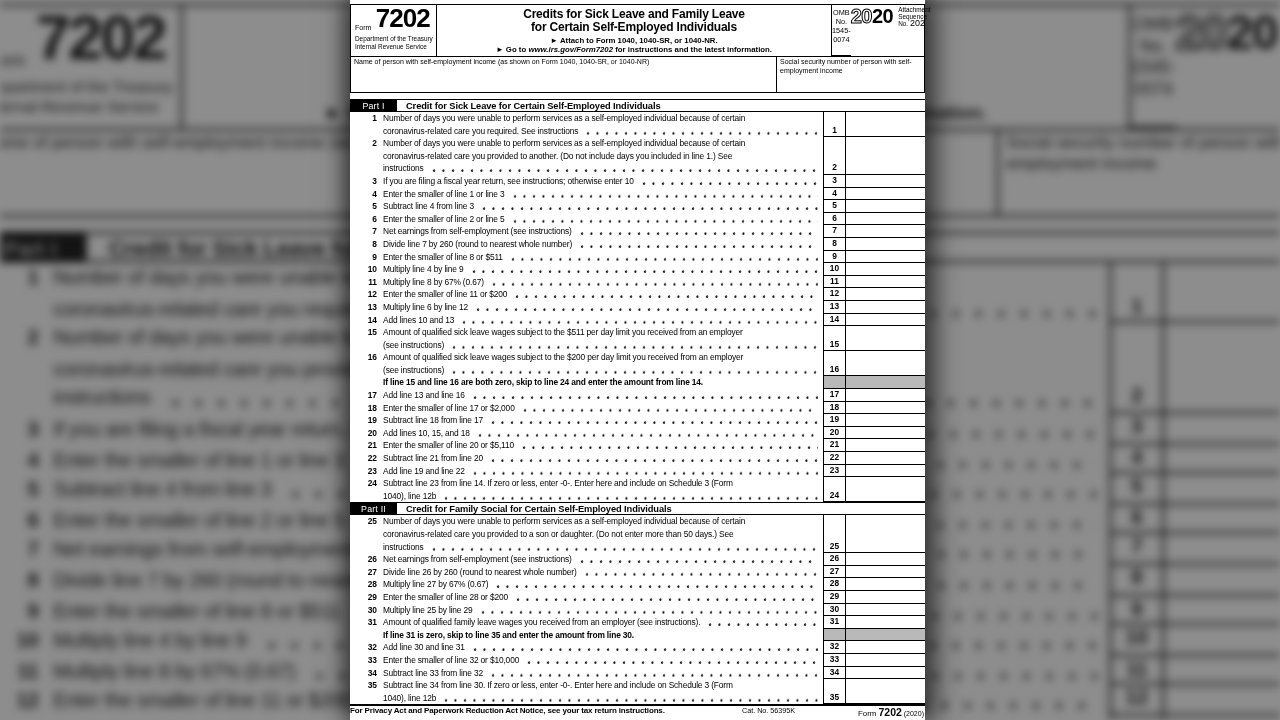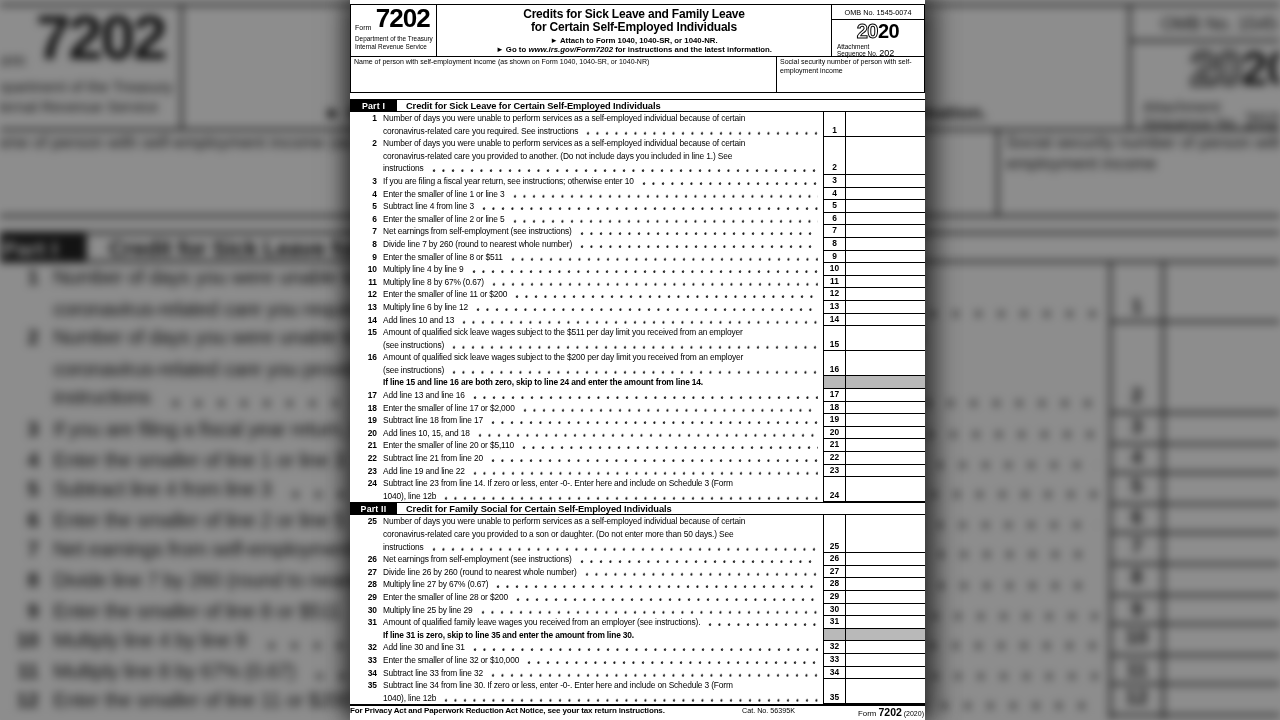--- a/index.html
+++ b/index.html
@@ -24,39 +24,39 @@
          border-left:1px solid #000; border-right:1px solid #000; }
   .hbox-left { width:86px; border-right:1px solid #000; padding:2px 3px 1px 4px; }
   .formword { font-size:7px; vertical-align:bottom; }
   .formnum  { font-size:26px; font-weight:700; letter-spacing:-1px; line-height:22px; }
   .agency { font-size:6.4px; line-height:7.5px; margin-top:4px; }
   .hbox-center { flex:1; text-align:center; padding-top:3px; }
   .h-title { font-size:12px; font-weight:700; line-height:13px; letter-spacing:-0.2px; }
   .h-attach { font-size:7.8px; font-weight:700; margin-top:2px; }
   .h-goto { font-size:7.8px; font-weight:700; }
   .h-goto .url { font-style:italic; }
-  .hbox-right { width:93px; border-left:1px solid #000; display:flex; flex-direction:column; }
+  .hbox-right { width:93px; border-left:1px solid #000; display:flex; }
   .omb { font-size:7.3px; text-align:center; padding:3px 0 2px 0; border-bottom:1px solid #000; }
   .year { text-align:center; font-size:20px; font-weight:700; line-height:22px; letter-spacing:-0.5px; }
   .year .outline { color:#fff; -webkit-text-stroke:1px #000; font-weight:700; }
   .attachseq { font-size:6.4px; line-height:7px; padding:1px 0 0 5px; }
   .seqnum { font-size:9px; font-weight:400; }
 
   
   .namerow { display:flex; height:36px; border-bottom:1px solid #000;
              border-left:1px solid #000; border-right:1px solid #000; }
   .name-box { flex:1; padding:1px 3px; font-size:7px; line-height:8px; display:flex; flex-direction:column; }
   .ssn-box { width:148px; border-left:1px solid #000; padding:1px 3px; font-size:7px; line-height:8.5px;
              display:flex; flex-direction:column; font-weight:700; }
   .fieldfill { flex:1; }
   .gap6 { height:6px; }
 
   
   .pbar { display:flex; height:13px; border-top:1px solid #000; border-bottom:1px solid #000; align-items:stretch; }
-  .plabel { width:47px; background:#000; color:#fff; font-size:8.8px; font-weight:700;
+  .plabel { width:47px; background:#000; color:#fff; font-size:8.8px; font-weight:400;
             display:flex; align-items:center; justify-content:center; letter-spacing:0.2px; }
   .ptitle { font-size:9.3px; font-weight:700; padding-left:9px; display:flex; align-items:center; letter-spacing:-0.1px; }
 
   
   .frow { display:flex; align-items:stretch; }
   .fgutter { width:33px; padding-right:6px; text-align:right; font-weight:700;
              font-size:8.4px; line-height:12.6px; }
   .fdesc { flex:1; font-size:8.4px; line-height:12.6px; letter-spacing:-0.15px;
            padding-right:3px; overflow:hidden; }
   .tline { white-space:nowrap; }

